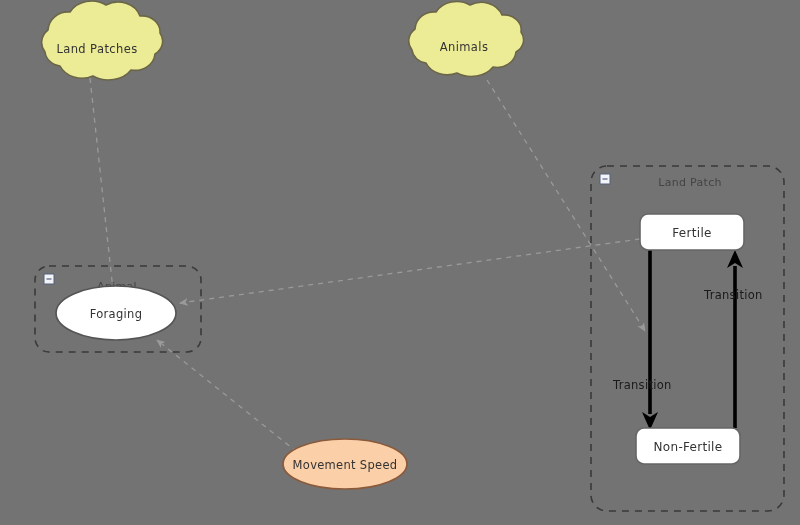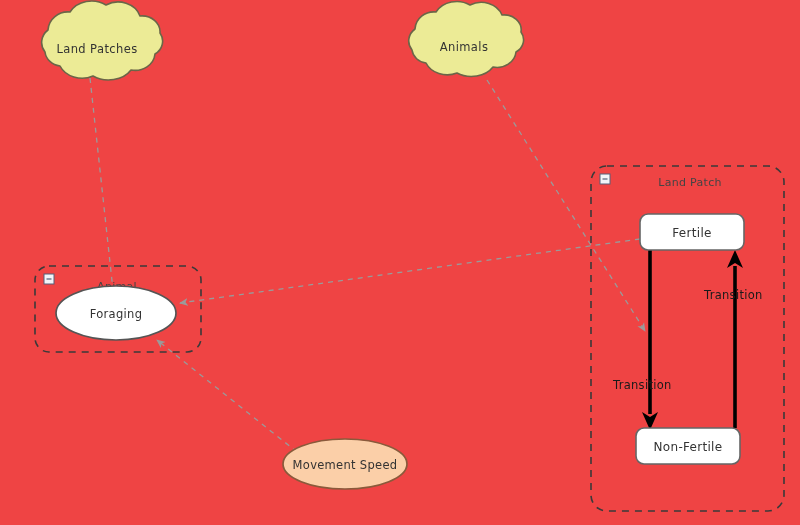--- a/index.html
+++ b/index.html
@@ -10,21 +10,21 @@
   body {
     width: 800px;
     height: 525px;
     font-family: "DejaVu Sans", sans-serif;
     overflow: hidden;
   }
   #canvas {
     position: relative;
     width: 800px;
     height: 525px;
-    background: #ef4444;
+    background: #737373;
   }
   #diagram-svg {
     position: absolute;
     left: 0;
     top: 0;
     width: 800px;
     height: 525px;
   }
   .node-label {
     font-family: "DejaVu Sans", sans-serif;

